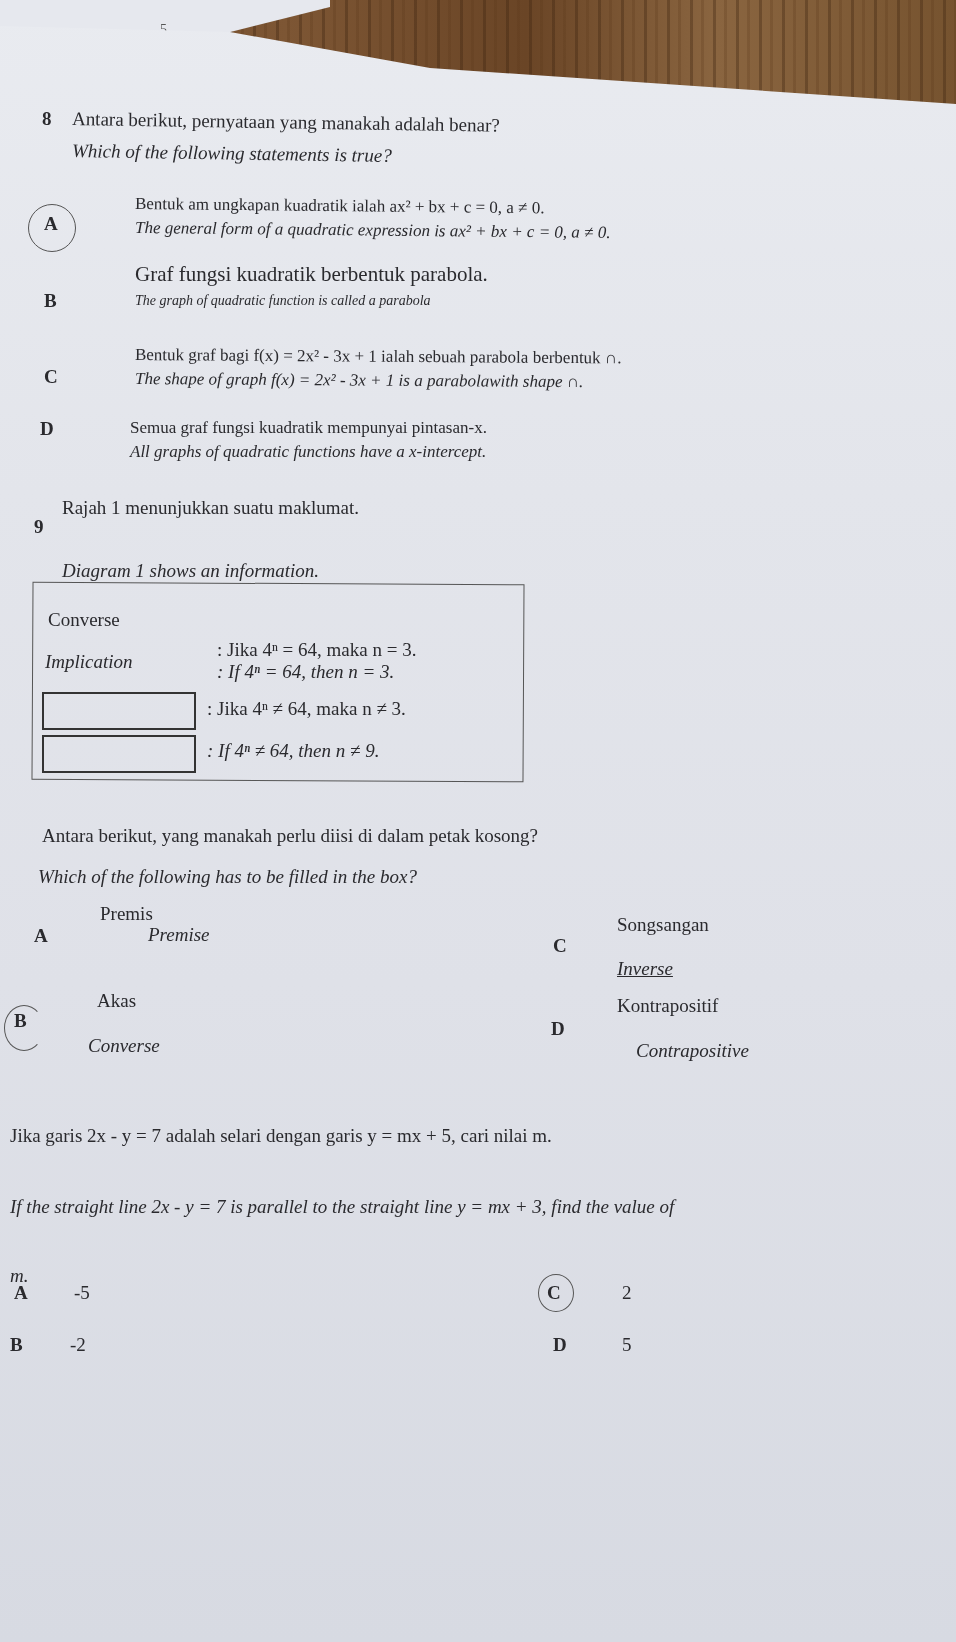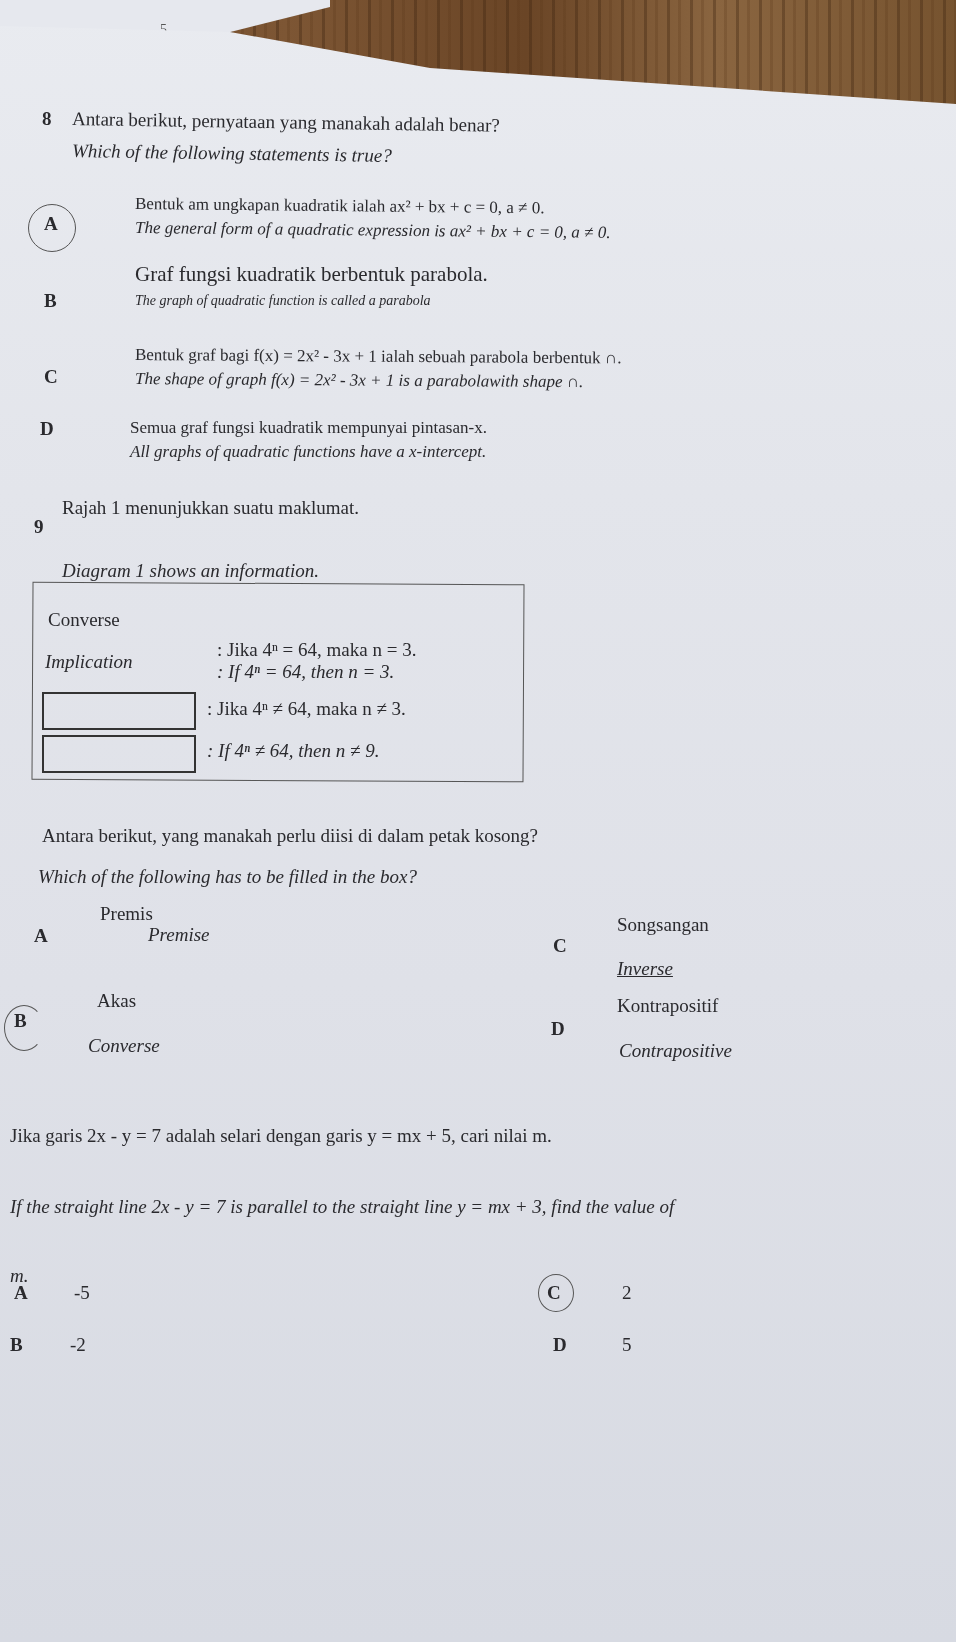--- a/index.html
+++ b/index.html
@@ -119,21 +119,21 @@
       <span class="abs en" style="left:88px;top:1035px;">Converse</span>
     </div>
     <div>
       <span class="abs opt" style="left:553px;top:935px;">C</span>
       <span class="abs ms" style="left:617px;top:914px;">Songsangan</span>
       <span class="abs en" style="left:617px;top:958px;text-decoration:underline;">Inverse</span>
     </div>
     <div>
       <span class="abs opt" style="left:551px;top:1018px;">D</span>
       <span class="abs ms" style="left:617px;top:995px;">Kontrapositif</span>
-      <span class="abs en" style="left:619px;top:1040px;">Contrapositive</span>
+      <span class="abs en" style="left:636px;top:1040px;">Contrapositive</span>
     </div>
   </div>
 
   <div>
     <span class="abs ms" style="left:10px;top:1125px;">Jika garis 2x - y = 7 adalah selari dengan garis y = mx + 5, cari nilai m.</span>
     <span class="abs en" style="left:10px;top:1196px;">If the straight line 2x - y = 7 is parallel to the straight line y = mx + 3, find the value of</span>
     <span class="abs en" style="left:10px;top:1265px;">m.</span>
 
     <div>
       <span class="abs opt" style="left:14px;top:1282px;">A</span>

